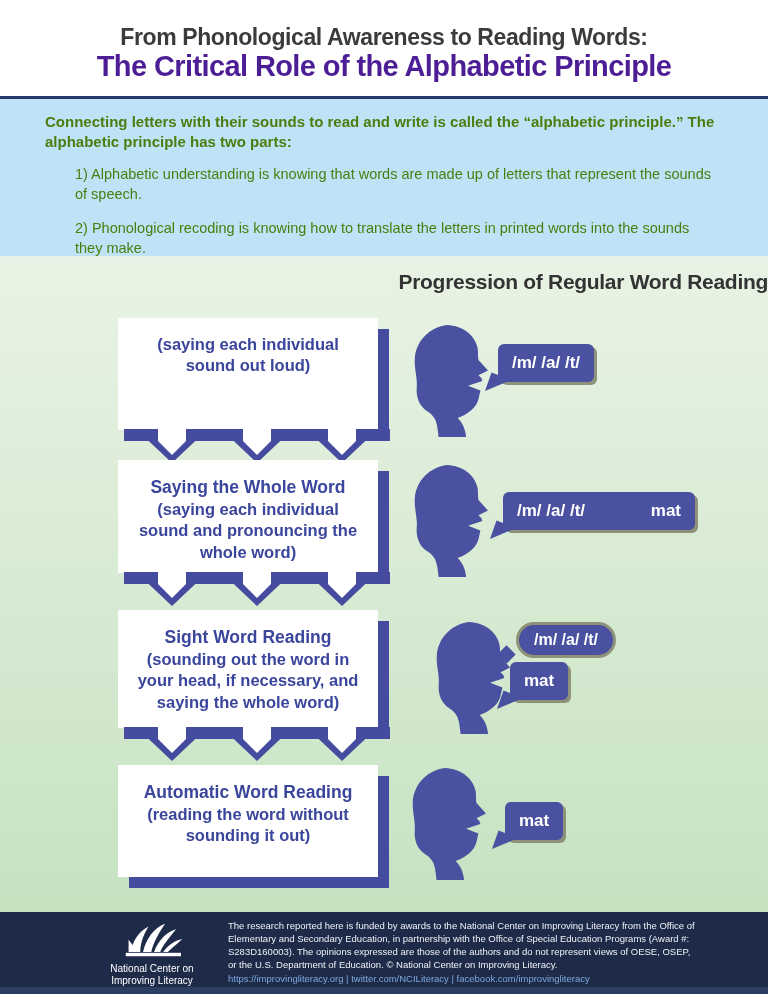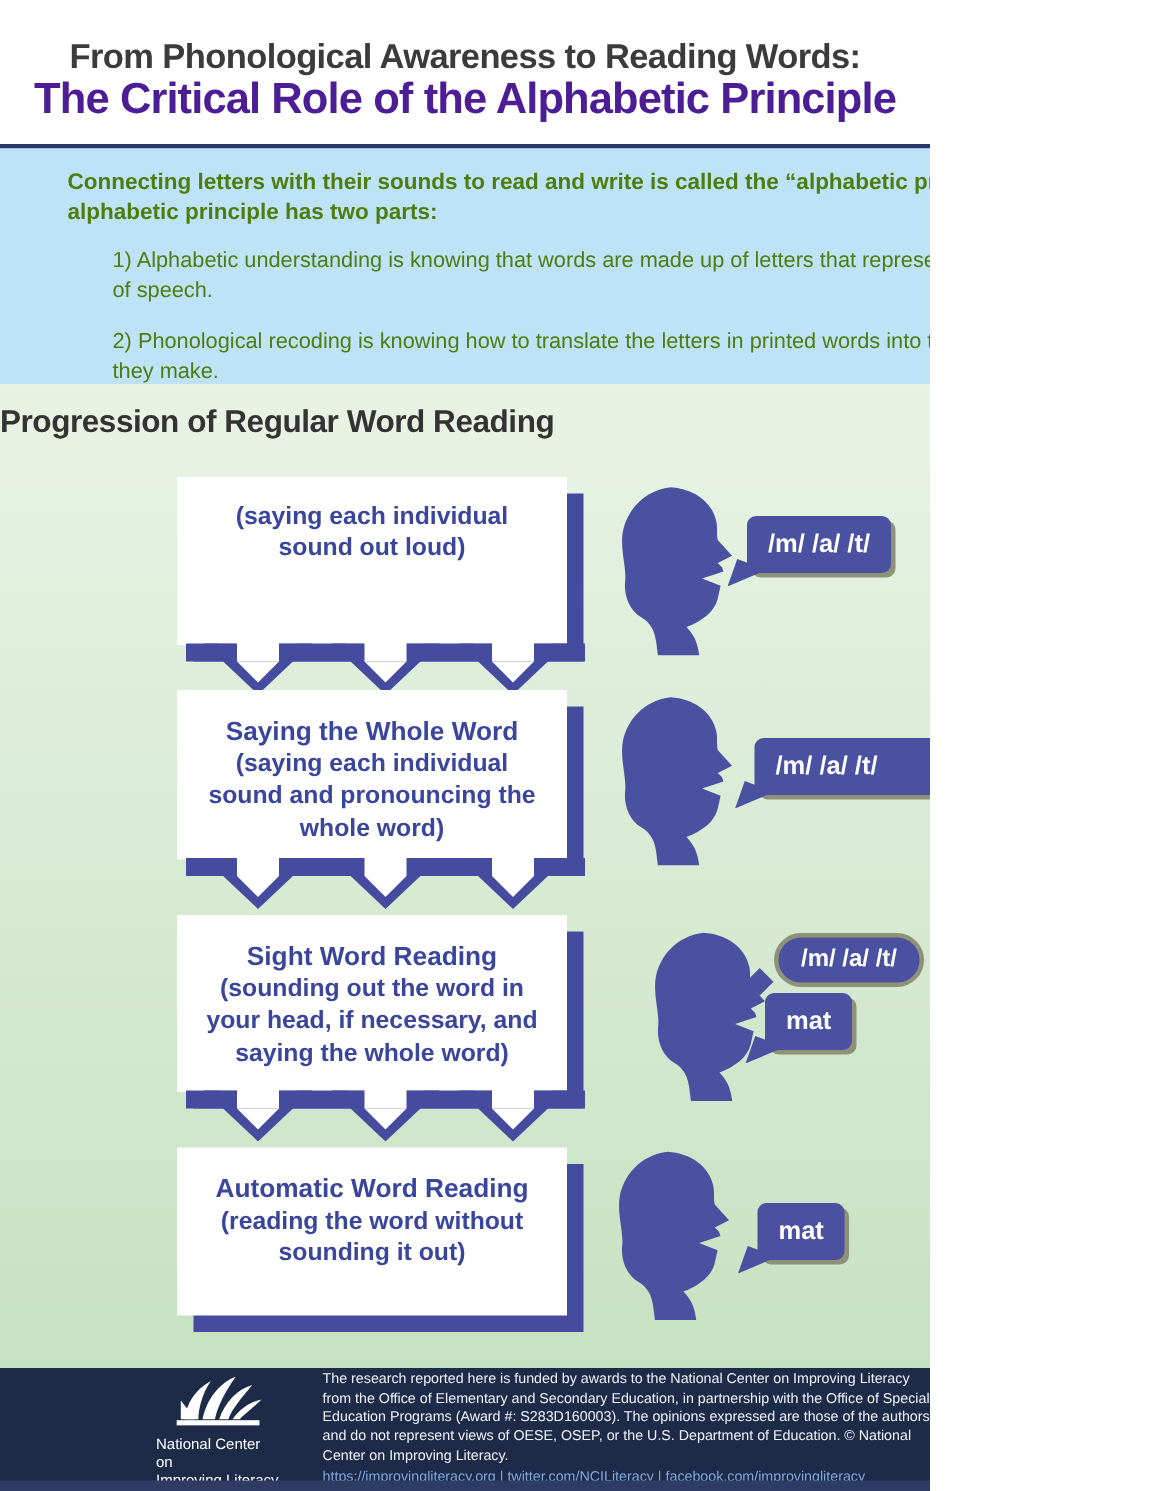--- a/index.html
+++ b/index.html
@@ -1,32 +1,32 @@
 <!DOCTYPE html>
 <html><head>
 <meta charset="utf-8">
 <style>
   html,body{margin:0;padding:0;background:#ffffff;}
-  .page{position:relative;width:620px;height:994px;overflow:hidden;background:#fff;
+  .page{position:relative;width:768px;height:994px;overflow:hidden;background:#fff;
         font-family:"Liberation Sans","DejaVu Sans",sans-serif;}
 
   
   .header{height:96px;background:#fff;text-align:center;padding-top:24px;box-sizing:border-box;}
   .title1{font-size:23px;font-weight:bold;color:#3b3b3c;letter-spacing:-0.4px;line-height:1.15;}
   .title2{font-size:29px;font-weight:bold;color:#4c1d95;letter-spacing:-0.6px;line-height:1.15;}
   .divider{height:3px;background:#27386d;}
 
   
   .intro{height:157px;background:#bee3f6;box-sizing:border-box;padding:13px 38px 0 45px;color:#4d7c0f;}
   .intro-lead{font-size:15px;font-weight:bold;width:692px;line-height:1.33;margin:0 0 12px 0;}
   .intro-point{font-size:14.5px;font-weight:normal;width:645px;line-height:1.38;margin:0 0 14px 30px;}
 
   
   .main{position:relative;height:656px;background:linear-gradient(#e9f3e5,#c6e2c1);}
-  .main-heading{padding-top:14px;text-align:left;font-size:21px;font-weight:bold;color:#333;letter-spacing:-0.3px;}
+  .main-heading{padding-top:14px;text-align:right;font-size:21px;font-weight:bold;color:#333;letter-spacing:-0.3px;}
 
   .step-box{position:absolute;left:118px;width:260px;background:#fff;box-sizing:border-box;
             padding:16px 14px 0 14px;text-align:center;box-shadow:11px 11px 0 #454ca0;}
   .step-title{font-size:17.5px;font-weight:bold;color:#3a459c;line-height:1.3;}
   .step-sub{font-size:16.5px;font-weight:bold;color:#3a459c;line-height:1.3;}
 
   .arrow-strip{position:absolute;left:124px;width:266px;height:40px;}
 
   .head-svg{position:absolute;width:96px;height:114px;}
   .head-svg path{fill:#4a51a0;}
@@ -37,21 +37,21 @@
           clip-path:polygon(0 100%,25% 8%,100% 45%);}
   .bubble-wide{display:flex;justify-content:space-between;width:164px;}
   .word{font-weight:800;}
   .cloud{position:absolute;background:#4a51a0;color:#fff;font-weight:bold;font-size:16px;
          padding:6px 15px;border-radius:22px;border:3px solid #8d9279;white-space:nowrap;}
   .diamond{position:absolute;background:#4a51a0;transform:rotate(45deg);}
 
   
   .footer{position:relative;height:82px;background:#1d2b49;display:flex;align-items:center;
           box-sizing:border-box;padding-left:104px;}
-  .logo{width:96px;margin-right:12px;}
+  .logo{width:96px;text-align:center;margin-right:12px;}
   .logo-text{color:#fff;font-size:10px;line-height:1.2;}
   .footer-textblock{width:468px;margin-left:16px;}
   .footer-para{color:#eef1f7;font-size:9.5px;line-height:1.36;margin:0;}
   .footer-links{color:#7fa8dd;font-size:9.5px;line-height:1.5;margin:0;}
   .footer-bottom-strip{position:absolute;left:0;bottom:0;width:100%;height:7px;background:#2c3c63;}
 </style>
 </head>
 <body>
 
 <div class="page">

